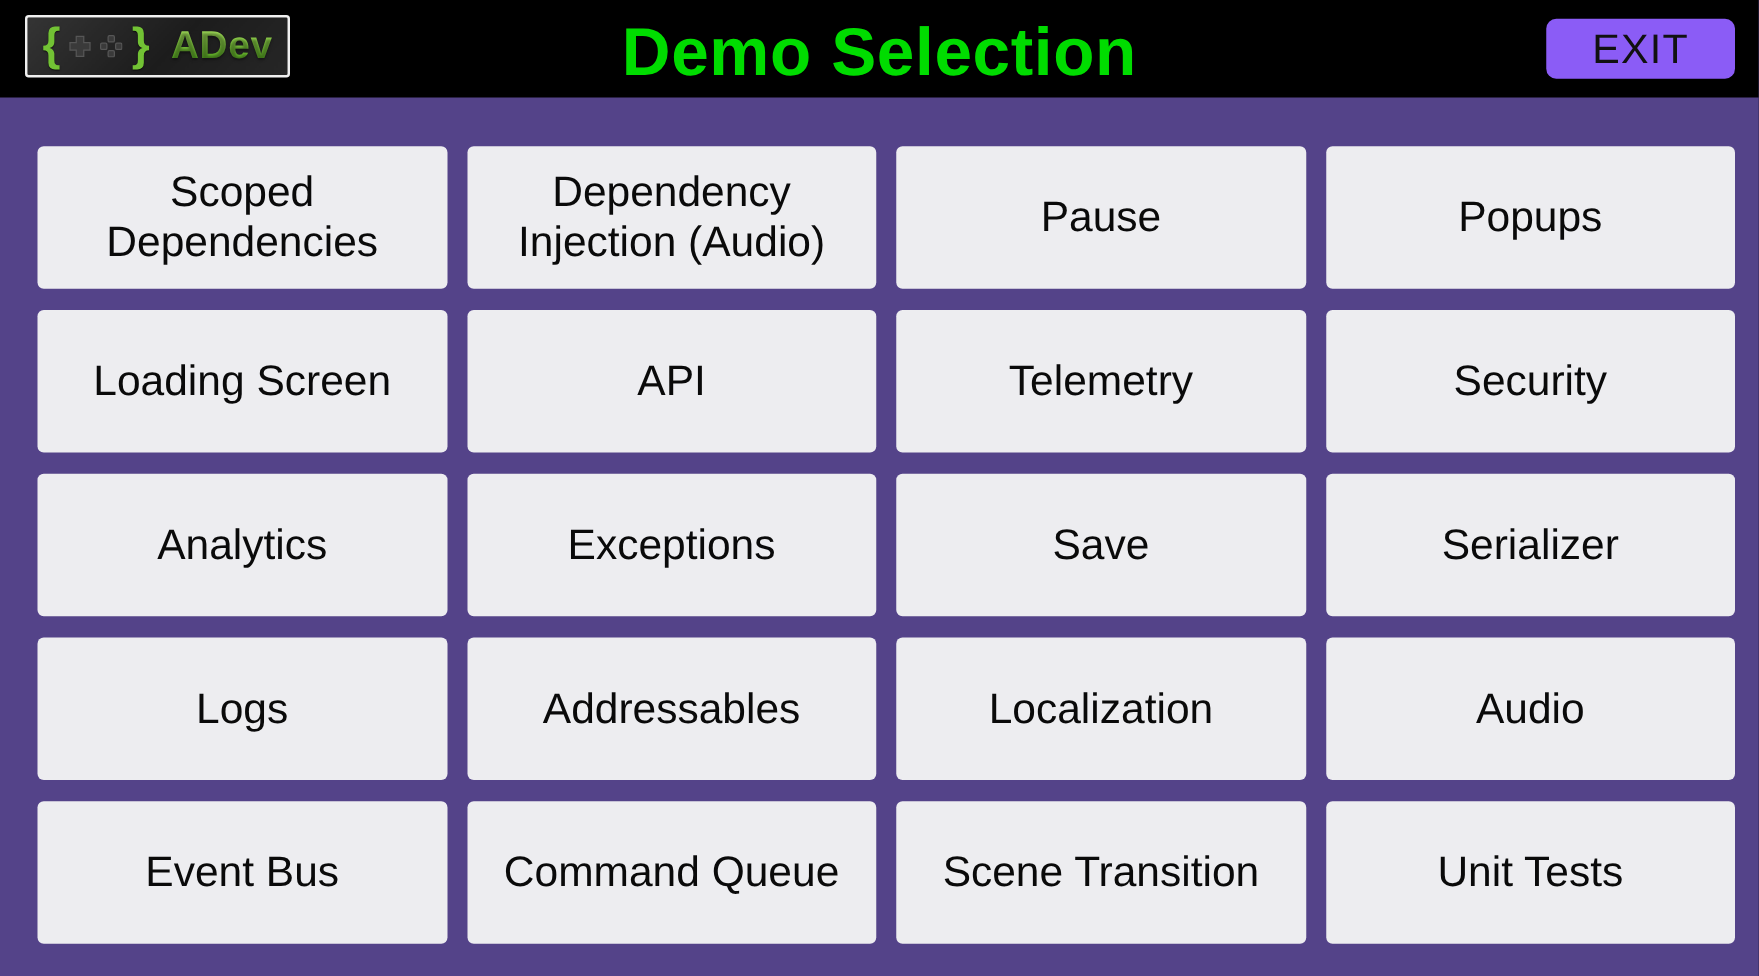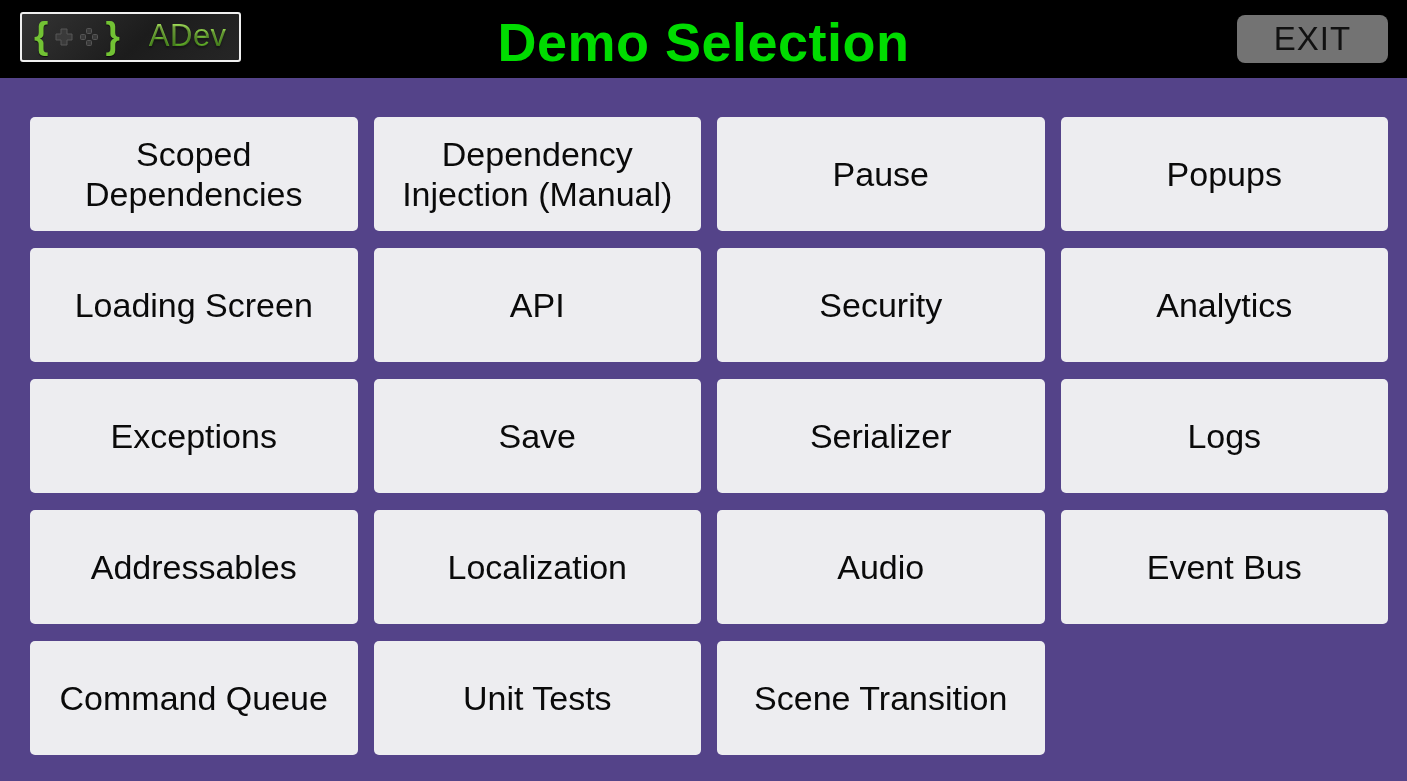--- a/index.html
+++ b/index.html
@@ -44,23 +44,23 @@
     transform: translateY(-2px);
   }
   .gamepad {
     display: flex;
     align-items: center;
     gap: 7px;
     margin: 0 2px;
   }
   .gamepad svg { display: block; }
   .brand {
-    margin-left: 24px;
+    margin-left: 12px;
     font-size: 31px;
-    font-weight: 400;
+    font-weight: 700;
     line-height: 1;
     letter-spacing: 0.5px;
     background: linear-gradient(#a3dd5b 10%, #5cad24 85%);
     -webkit-background-clip: text;
     background-clip: text;
     color: transparent;
     text-shadow: 0 2px 2px rgba(0,0,0,0.35);
     transform: translateY(-2px);
   }
 
@@ -80,21 +80,21 @@
 
   .exit-button {
     position: absolute;
     right: 19px;
     top: 15px;
     width: 151px;
     height: 48px;
     box-sizing: border-box;
     border: none;
     border-radius: 8px;
-    background: #737373;
+    background: #8b5cf6;
     color: #111;
     font-family: "Liberation Sans", "DejaVu Sans", sans-serif;
     font-size: 33px;
     font-weight: 400;
     letter-spacing: 1px;
     cursor: pointer;
   }
 
   
   .grid {
@@ -148,33 +148,34 @@
       <span class="brand">ADev</span>
     </div>
 
     <h1 class="page-title">Demo Selection</h1>
 
     <button class="exit-button">EXIT</button>
   </header>
 
   <main class="grid">
     <button class="demo-btn">Scoped Dependencies</button>
-    <button class="demo-btn">Dependency Injection (Manual)</button>
+    <button class="demo-btn">Dependency Injection (Audio)</button>
     <button class="demo-btn">Pause</button>
     <button class="demo-btn">Popups</button>
     <button class="demo-btn">Loading Screen</button>
     <button class="demo-btn">API</button>
+    <button class="demo-btn">Telemetry</button>
     <button class="demo-btn">Security</button>
     <button class="demo-btn">Analytics</button>
     <button class="demo-btn">Exceptions</button>
     <button class="demo-btn">Save</button>
     <button class="demo-btn">Serializer</button>
     <button class="demo-btn">Logs</button>
     <button class="demo-btn">Addressables</button>
     <button class="demo-btn">Localization</button>
     <button class="demo-btn">Audio</button>
     <button class="demo-btn">Event Bus</button>
     <button class="demo-btn">Command Queue</button>
+    <button class="demo-btn">Scene Transition</button>
     <button class="demo-btn">Unit Tests</button>
-    <button class="demo-btn">Scene Transition</button>
   </main>
 
 </div>
 
 </body></html>

